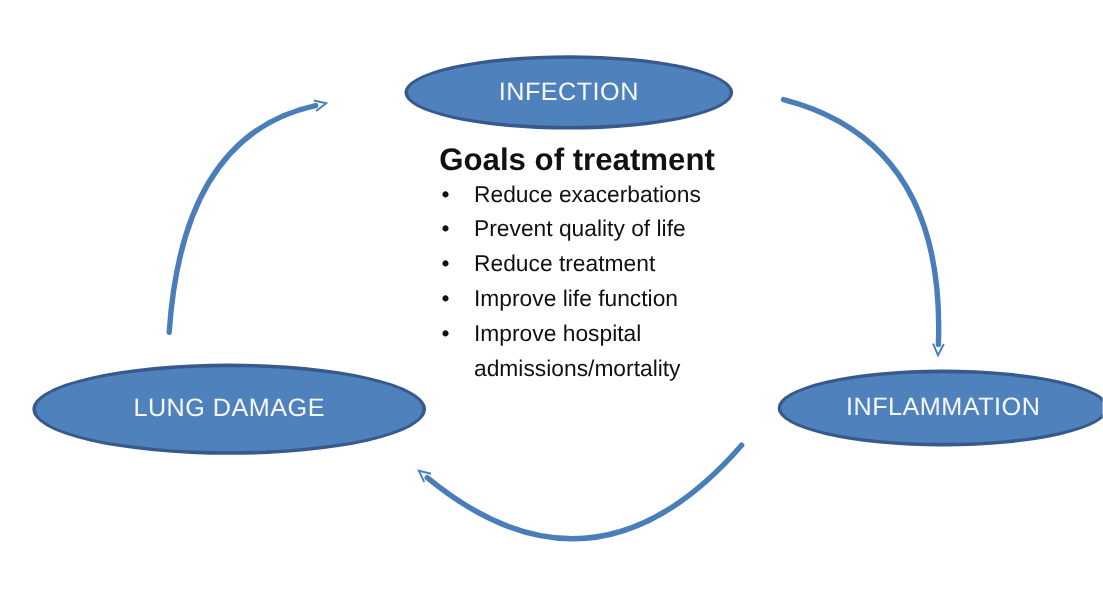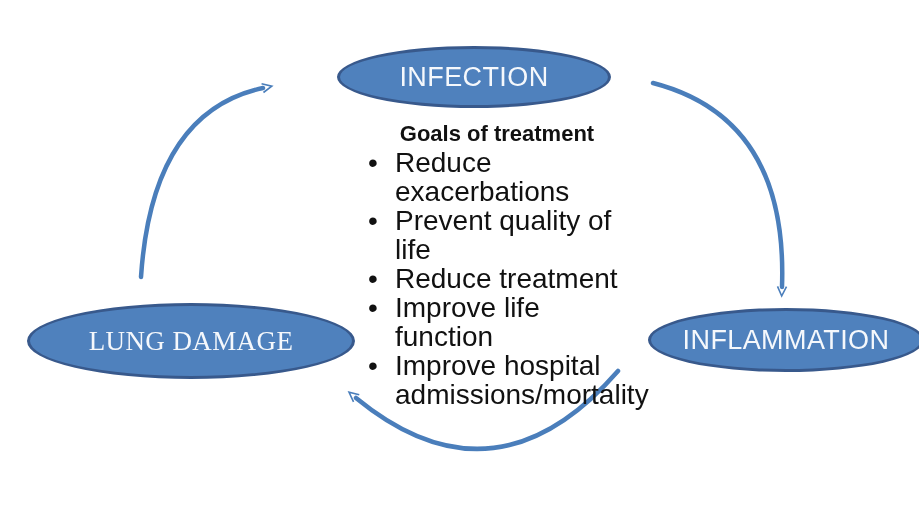--- a/index.html
+++ b/index.html
@@ -35,46 +35,45 @@
   .node {
     position: absolute;
     box-sizing: border-box;
     border-radius: 50%;
     background: var(--node-fill, #4f81bd);
     border: 3px solid var(--node-border, #38598c);
     display: flex;
     align-items: center;
     justify-content: center;
     color: var(--node-text, #f5f8fc);
-    font-size: 27px;
+    font-size: 21px;
     letter-spacing: 0.4px;
     white-space: nowrap;
   }
   .node-infection    { left: 337px; top: 46px;  width: 274px; height: 62px; }
-  .node-lung-damage  { left: 27px;  top: 303px; width: 328px; height: 76px; font-family: Liberation Serif, serif; }
+  .node-lung-damage  { left: 27px;  top: 303px; width: 328px; height: 76px; }
   .node-inflammation { left: 648px; top: 308px; width: 276px; height: 64px; }
 
   .goals {
     position: absolute;
     left: 366px;
     top: 119px;
     width: 262px;
     color: var(--body-text, #111111);
   }
   .goals-title {
     font-weight: bold;
-    font-size: 22px;
+    font-size: 26px;
     line-height: 29px;
-    text-align: center;
   }
   .goals-list {
     list-style: none;
     margin: 0;
     padding: 0;
-    font-size: 28px;
+    font-size: 19px;
     line-height: 29px;
   }
   .goals-list li {
     position: relative;
     padding-left: 29px;
   }
   .goals-list li::before {
     content: "\2022";
     position: absolute;
     left: 2px;

